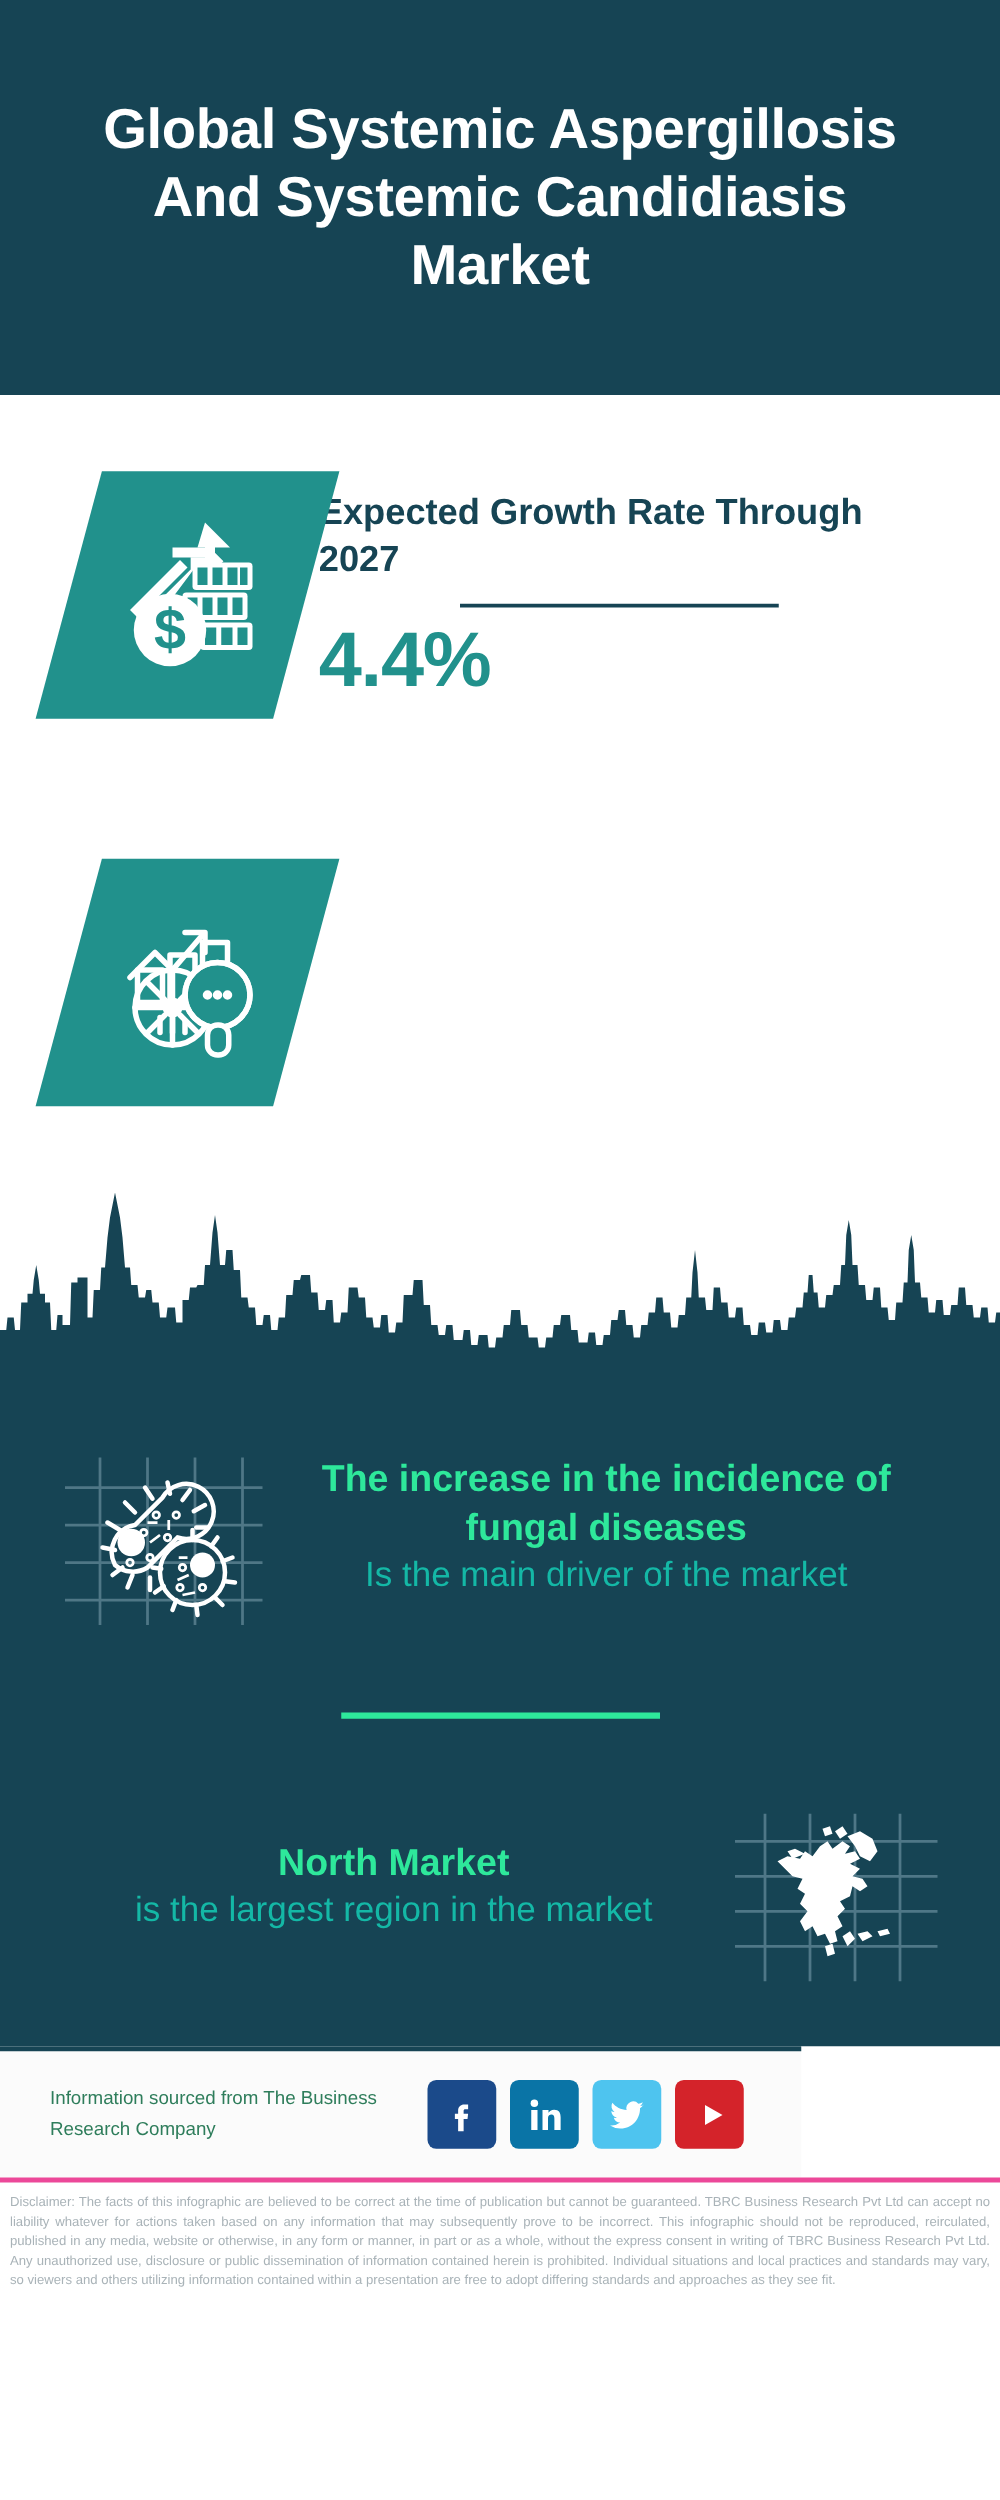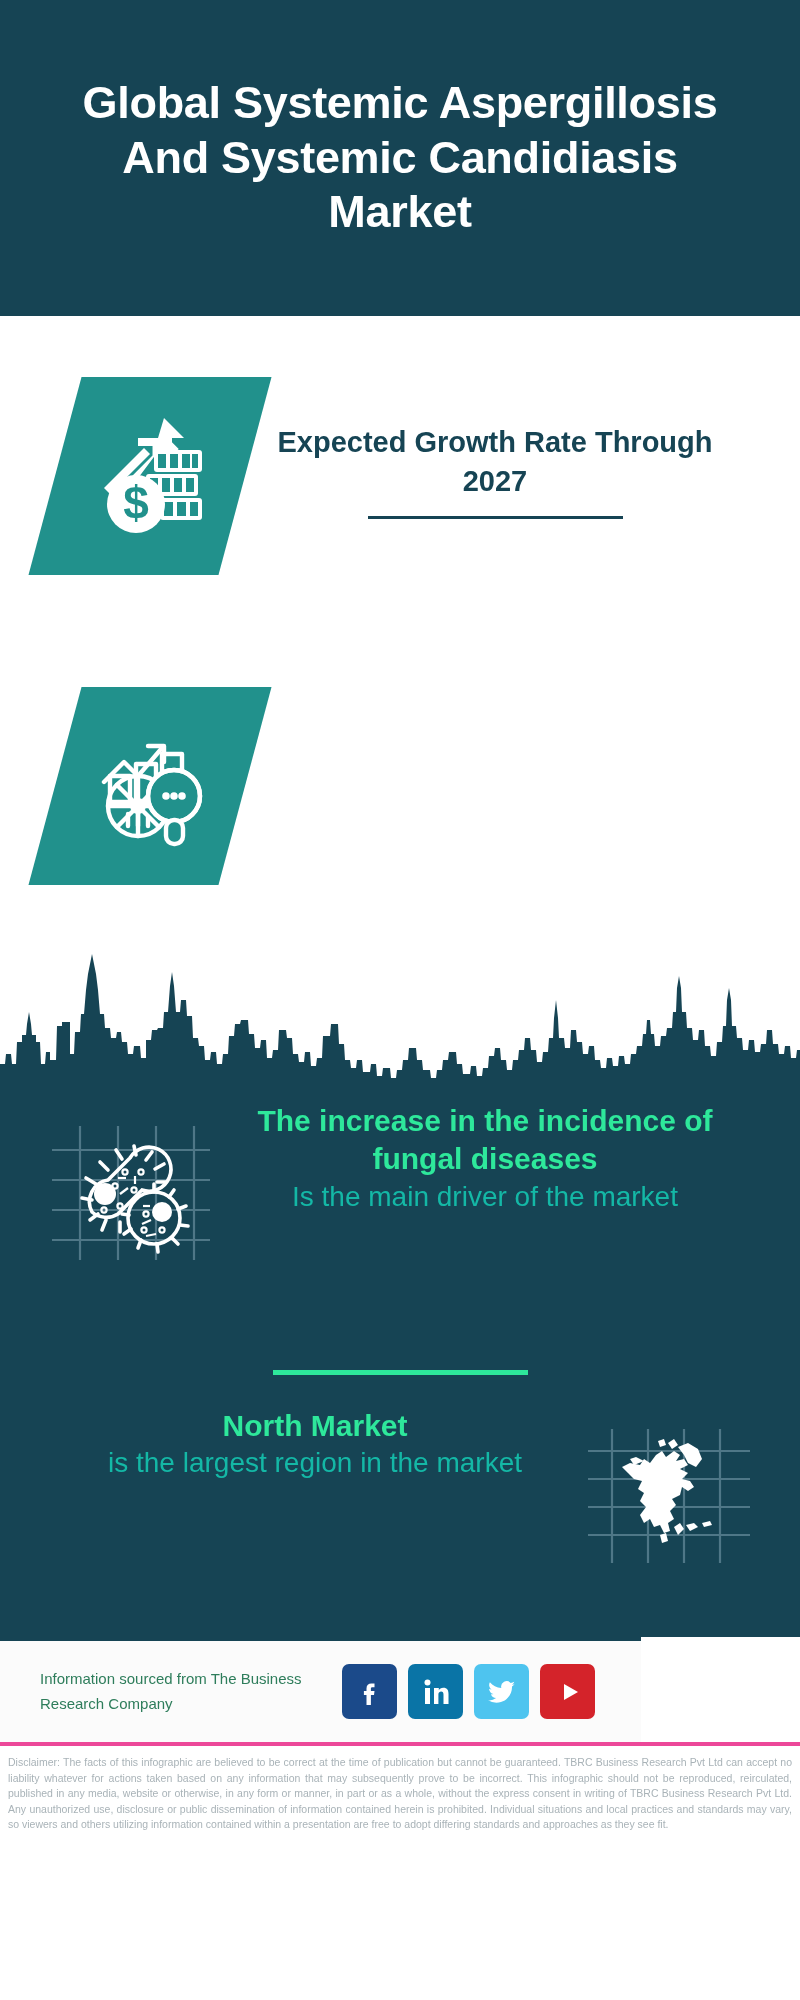--- a/index.html
+++ b/index.html
@@ -48,21 +48,21 @@
     height:198px;
     background:#21918c;
     transform:skewX(-15deg);
     display:flex;
     align-items:center;
     justify-content:center;
     flex:0 0 auto;
   }
   .shape .inner { transform:skewX(15deg); display:flex; align-items:center; justify-content:center; }
 
-  .stat-text { flex:1; text-align:center; padding:0 10px; }
+  .stat-text { flex:1; text-align:left; padding:0 10px; }
   .stat-label {
     color:#164454;
     font-size:29px;
     font-weight:bold;
     line-height:1.32;
   }
   .rule {
     width:255px;
     height:3px;
     background:#164454;
@@ -87,20 +87,21 @@
   .skyline-wrap svg { display:block; width:800px; height:150px; }
 
   
   .dark {
     width:800px;
     background:#164454;
     padding:0 0 26px 0;
   }
   .dark-row {
     display:flex;
+    align-items:center;
     padding:0 46px;
   }
   .dark-row.driver { padding-top:10px; min-height:250px; }
   .dark-row.region { min-height:210px; padding-top:6px; }
 
   .grid-icon {
     width:170px;
     height:160px;
     position:relative;
     flex:0 0 auto;
@@ -211,20 +212,21 @@
             <g fill="#21918c">
               <text x="50" y="107" font-size="46" font-weight="bold" text-anchor="middle" font-family="Liberation Sans, sans-serif">$</text>
             </g>
           </g>
         </svg>
       </div>
     </div>
     <div class="stat-text">
       <div class="stat-label">Expected Growth Rate Through 2027</div>
       <div class="rule"></div>
+      <div class="stat-value">4.4%</div>
     </div>
   </div>
 
   <div class="stat-row row2">
     <div class="shape">
       <div class="inner">
         <svg width="124" height="124" viewBox="0 0 124 124" aria-hidden="true">
           <g fill="none" stroke="#ffffff" stroke-width="4.4" stroke-linecap="round" stroke-linejoin="round">
 
             <polyline points="16,58 36,38 50,52 74,24"></polyline>

